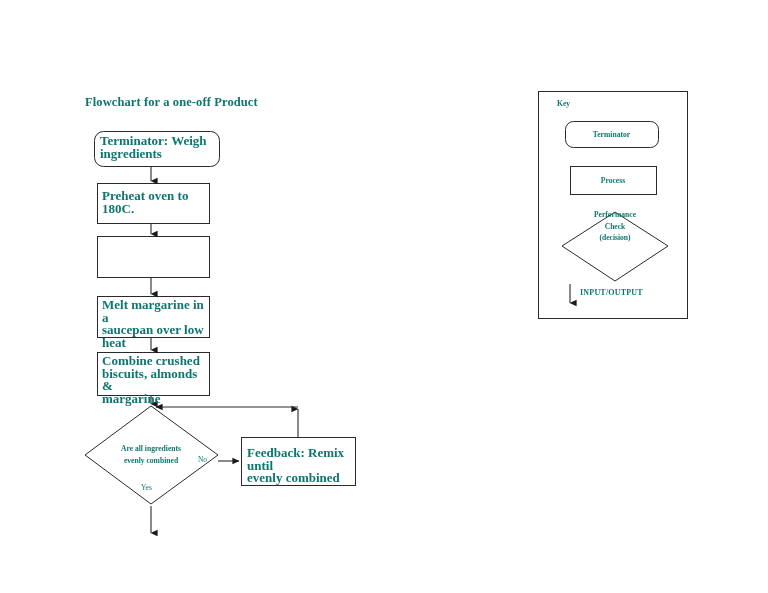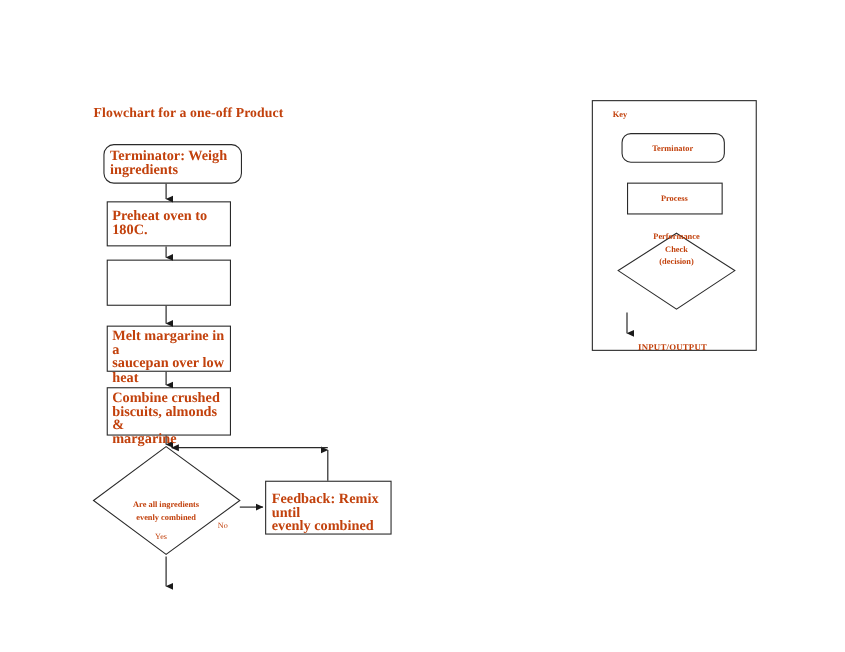--- a/index.html
+++ b/index.html
@@ -22,21 +22,21 @@
     width: 768px;
     height: 593px;
   }
   .shape-fill { fill: #ffffff; }
   .shape-stroke { stroke: #2a2a2a; stroke-width: 1; }
   .line { stroke: #2a2a2a; stroke-width: 1.1; fill: none; }
   .arrowhead { fill: #1a1a1a; }
 
   .txt {
     position: absolute;
-    color: #c2410c;
+    color: #0f766e;
     font-family: "Liberation Serif", "DejaVu Serif", serif;
     white-space: pre-line;
   }
   .title {
     font-size: 12.5px;
     font-weight: bold;
     letter-spacing: 0.1px;
   }
   .box-text {
     font-size: 13px;
@@ -62,21 +62,20 @@
     line-height: 11.6px;
   }
   .branch-label {
     font-size: 7.4px;
     font-weight: normal;
   }
   .io-label {
     font-size: 8px;
     font-weight: bold;
     letter-spacing: 0.2px;
-    margin-top: 23px;
   }
 </style>
 </head>
 <body>
 
 <div id="canvas">
 
   <svg class="layer" viewBox="0 0 768 593">
     <defs>
       <marker id="ah-down" markerWidth="7" markerHeight="7" refX="3.2" refY="6" orient="auto">
@@ -127,23 +126,23 @@
 
   <div class="txt box-text" style="left:100px; top:135px; width:116px;">Terminator: Weigh
 ingredients</div>
   <div class="txt box-text" style="left:102px; top:190px; width:106px;">Preheat oven to 180C.</div>
   <div class="txt box-text" style="left:102px; top:355px; width:108px;">Combine crushed
 biscuits, almonds &amp;
 margarine</div>
   <div class="txt box-text" style="left:102px; top:299px; width:108px;">Melt margarine in a
 saucepan over low heat</div>
 
-  <div class="txt diamond-text" style="left:96px; top:453px; width:110px;">Are all ingredients
+  <div class="txt diamond-text" style="left:96px; top:443px; width:110px;">Are all ingredients
 evenly combined</div>
-  <div class="txt branch-label" style="left:198px; top:473px;">No</div>
+  <div class="txt branch-label" style="left:198px; top:455px;">No</div>
   <div class="txt branch-label" style="left:141px; top:483px;">Yes</div>
 
   <div class="txt box-text" style="left:247px; top:447px; width:106px;">Feedback: Remix until
 evenly combined</div>
 
   <div class="txt key-label" style="left:545px; top:99px;">Key</div>
   <div class="txt key-shape-text" style="left:565px; top:129px; width:93px;">Terminator</div>
   <div class="txt key-shape-text" style="left:570px; top:175px; width:86px;">Process</div>
   <div class="txt key-shape-text" style="left:575px; top:209px; width:80px;">Performance
 Check

